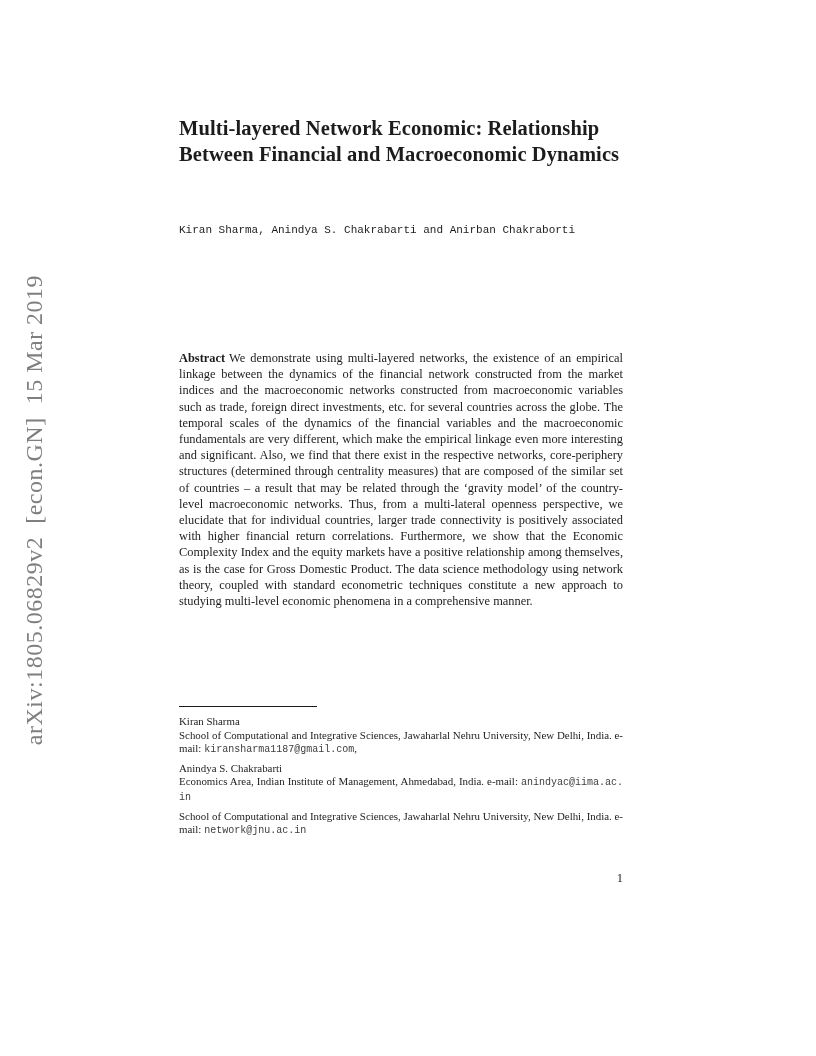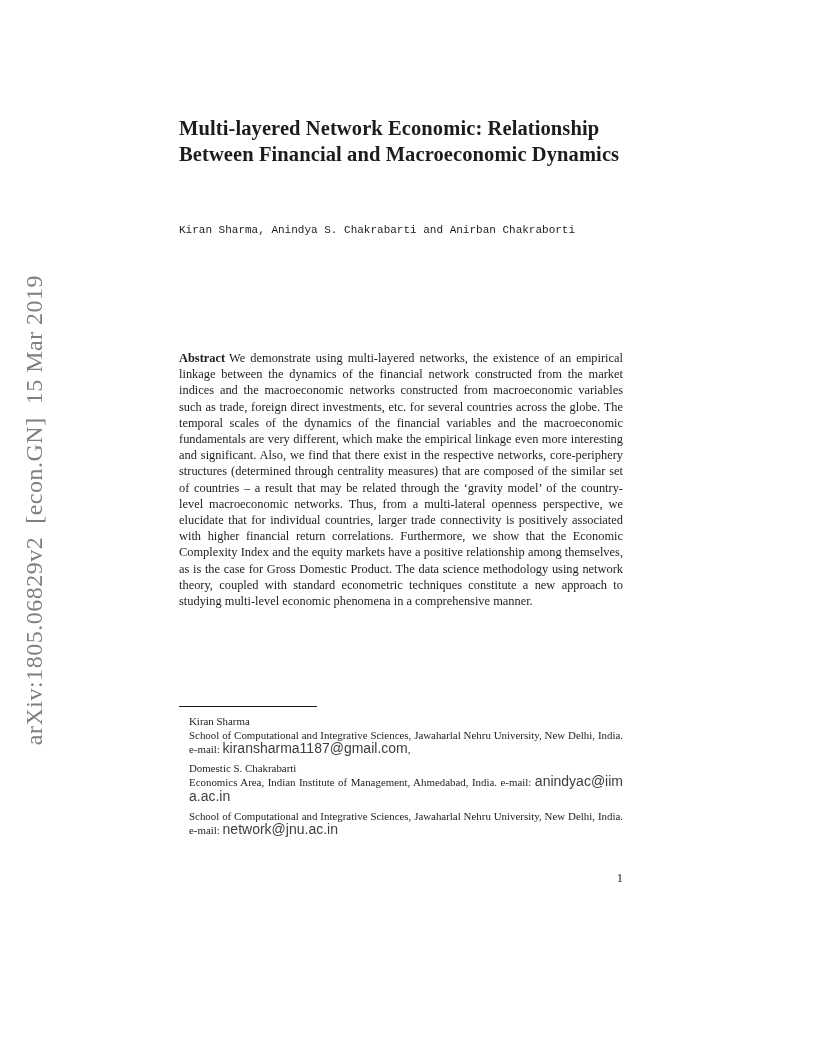--- a/index.html
+++ b/index.html
@@ -64,25 +64,25 @@
   }
 
   .footnotes {
     position: absolute;
     top: 715px; left: 179px;
     width: 444px;
     font-size: 10.9px;
     line-height: 13.6px;
     text-align: justify;
   }
-  .footnote { margin-bottom: 5px; margin-left: 10px; }
+  .footnote { margin-bottom: 5px; }
   .footnote-name { display: block; }
   .email {
-    font-family: Liberation Sans, sans-serif;
-    font-size: 14px;
+    font-family: Liberation Mono, monospace;
+    font-size: 10px;
     color: #3d3d3d;
     word-break: break-all;
   }
 
   .page-number {
     position: absolute;
     top: 871px; left: 179px;
     width: 444px;
     text-align: right;
     font-size: 12.5px;
@@ -105,21 +105,21 @@
 
 <div class="footnotes">
 
   <div class="footnote">
     <span class="footnote-name">Kiran Sharma</span><span>School of Computational and Integrative Sciences, Jawaharlal Nehru University, New Delhi, India.</span>
     <span>e-mail:</span>
     <span class="email">kiransharma1187@gmail.com</span><span>,</span>
   </div>
 
   <div class="footnote">
-    <span class="footnote-name">Domestic S. Chakrabarti</span><span>Economics Area, Indian Institute of Management, Ahmedabad, India.</span>
+    <span class="footnote-name">Anindya S. Chakrabarti</span><span>Economics Area, Indian Institute of Management, Ahmedabad, India.</span>
     <span>e-mail:</span>
     <span class="email">anindyac@iima.ac.in</span><span></span>
   </div>
 
   <div class="footnote">
     <span>School of Computational and Integrative Sciences, Jawaharlal Nehru University, New Delhi, India.</span>
     <span>e-mail:</span>
     <span class="email">network@jnu.ac.in</span><span></span>
   </div>
 

